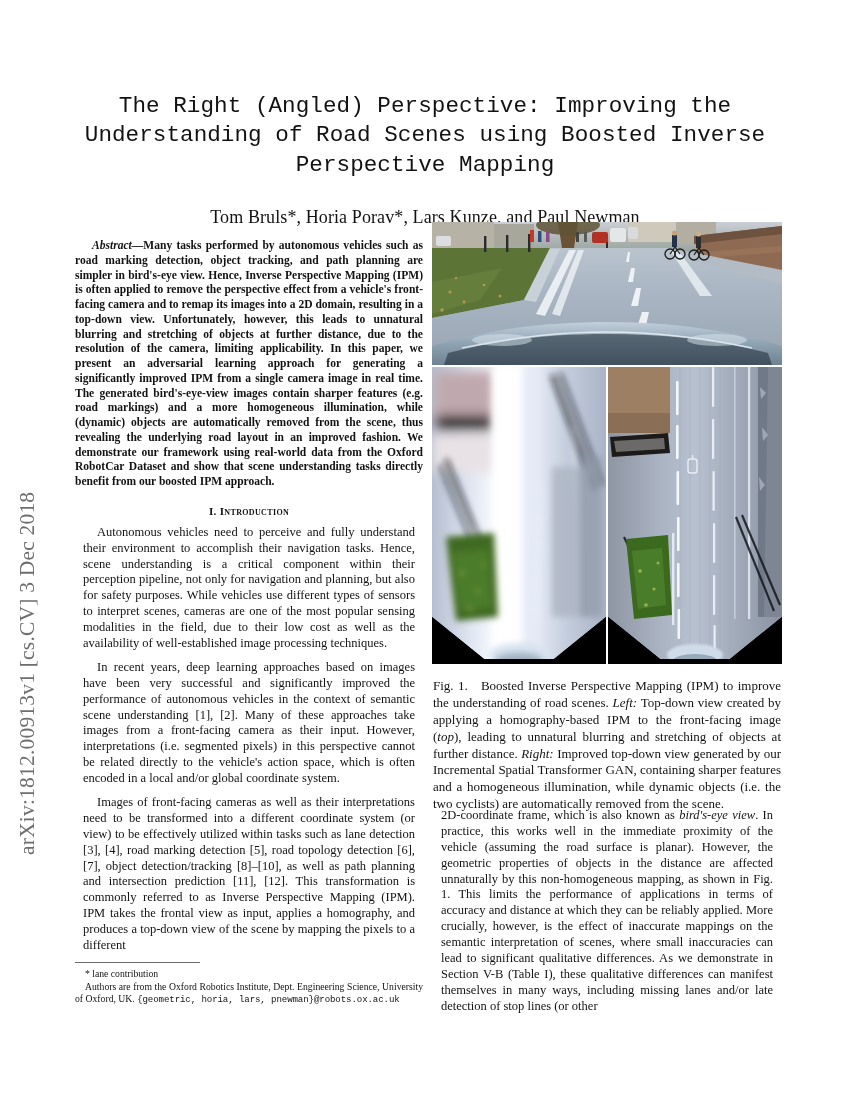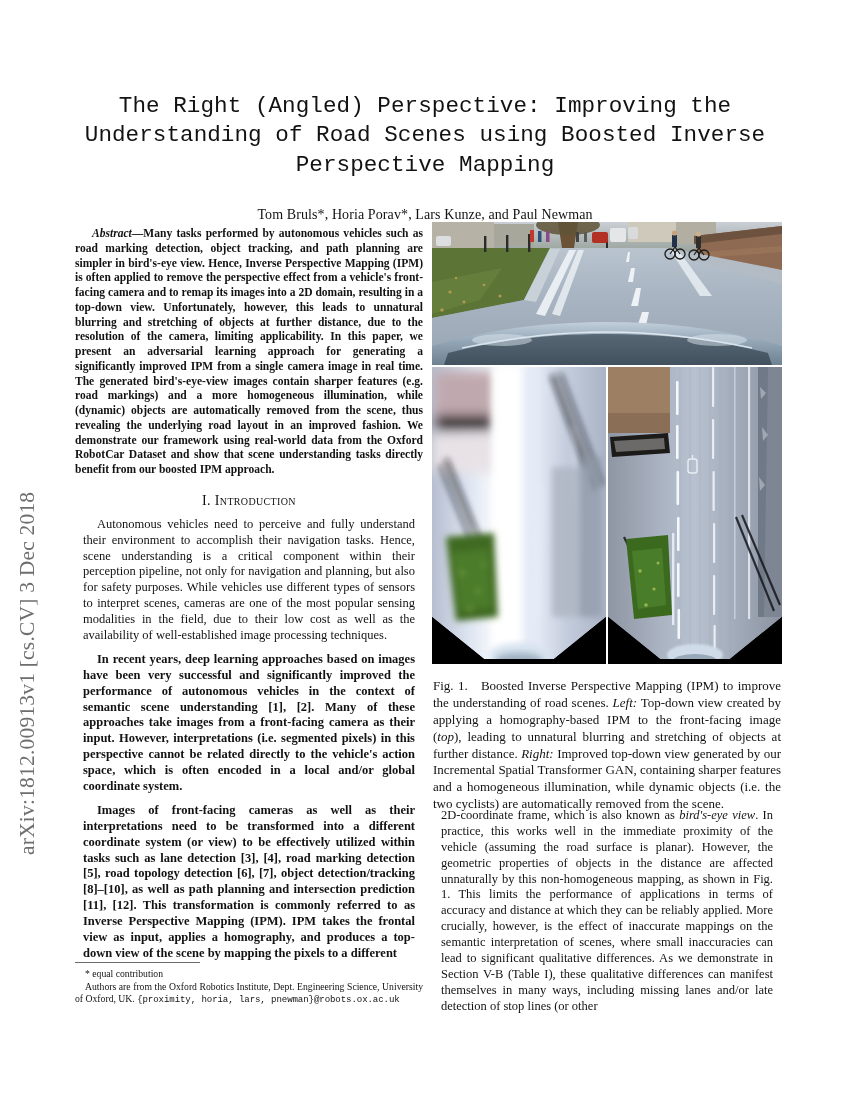--- a/index.html
+++ b/index.html
@@ -49,29 +49,29 @@
   .paper-title {
     font-size: 22.6px;
     line-height: 1.30;
     font-weight: normal;
     margin: 0;
     letter-spacing: 0.05px;
     font-family: Liberation Mono, monospace;
   }
   .authors {
     margin-top: 27px;
-    font-size: 14px;
+    font-size: 18px;
     letter-spacing: 0.1px;
   }
 
   
   .col-left {
     position: absolute;
     left: 75px;
-    top: 226px;
+    top: 238px;
     width: 348px;
   }
   .col-right {
     position: absolute;
     left: 433px;
     top: 222px;
     width: 348px;
   }
 
   .abstract {
@@ -83,36 +83,36 @@
     margin: 0;
     hyphens: auto;
   }
   .abstract .lead {
     font-weight: bold;
     font-style: italic;
   }
 
   .section-heading {
     text-align: center;
-    font-size: 14px;
+    font-size: 11px;
     font-variant: small-caps;
     letter-spacing: 0.35px;
     margin: 16px 0 6px 0;
-    font-weight: normal;
+    font-weight: bold;
   }
 
   p.body {
     font-size: 12.5px;
     line-height: 1.272;
     text-align: justify;
     text-indent: 14px;
     margin: 8px;
     hyphens: auto;
   }
-  p.body + p.body { margin-top: 0px; font-weight: bold; }
+  p.body + p.body { margin-top: 0px; }
   p.body i { font-style: italic; }
 
   
   .footnote-rule {
     position: absolute;
     left: 75px;
     top: 962px;
     width: 125px;
     height: 1px;
     background: #6a6a6a;
@@ -200,22 +200,22 @@
 
     <h2 class="section-heading">I. Introduction</h2>
 
     <p class="body">Autonomous vehicles need to perceive and fully understand their environment to accomplish their navigation tasks. Hence, scene understanding is a critical component within their perception pipeline, not only for navigation and planning, but also for safety purposes. While vehicles use different types of sensors to interpret scenes, cameras are one of the most popular sensing modalities in the field, due to their low cost as well as the availability of well-established image processing techniques.</p>
     <p class="body">In recent years, deep learning approaches based on images have been very successful and significantly improved the performance of autonomous vehicles in the context of semantic scene understanding [1], [2]. Many of these approaches take images from a front-facing camera as their input. However, interpretations (i.e. segmented pixels) in this perspective cannot be related directly to the vehicle's action space, which is often encoded in a local and/or global coordinate system.</p>
     <p class="body">Images of front-facing cameras as well as their interpretations need to be transformed into a different coordinate system (or view) to be effectively utilized within tasks such as lane detection [3], [4], road marking detection [5], road topology detection [6], [7], object detection/tracking [8]–[10], as well as path planning and intersection prediction [11], [12]. This transformation is commonly referred to as Inverse Perspective Mapping (IPM). IPM takes the frontal view as input, applies a homography, and produces a top-down view of the scene by mapping the pixels to a different</p>
   </div>
 
   <div class="footnote-rule"></div>
   <div class="footnote">
-    <p class="fn-line">* equal contribution</p>
-    <p class="fn-line"><span>Authors are from the Oxford Robotics Institute, Dept. Engineering Science, University of Oxford, UK. </span><span class="mono">{proximity, horia, lars, pnewman}@robots.ox.ac.uk</span></p>
+    <p class="fn-line">* lane contribution</p>
+    <p class="fn-line"><span>Authors are from the Oxford Robotics Institute, Dept. Engineering Science, University of Oxford, UK. </span><span class="mono">{geometric, horia, lars, pnewman}@robots.ox.ac.uk</span></p>
   </div>
 
   <div class="figure">
 
     <div class="fig-top">
       <svg class="scene" viewBox="0 0 350 143" preserveAspectRatio="none">
         <defs>
           <linearGradient id="roadGrad" x1="0" y1="0" x2="0" y2="1">
             <stop offset="0%" stop-color="#b9c4cf"></stop>
             <stop offset="35%" stop-color="#aab6c3"></stop>

